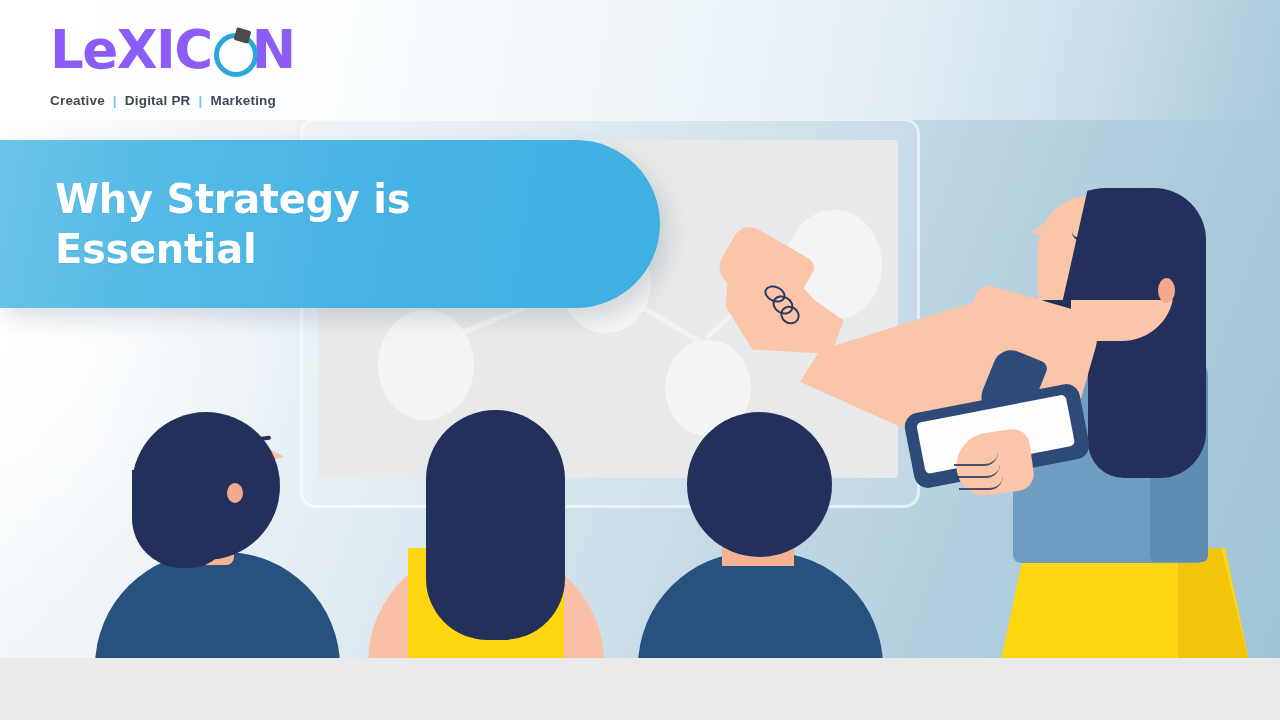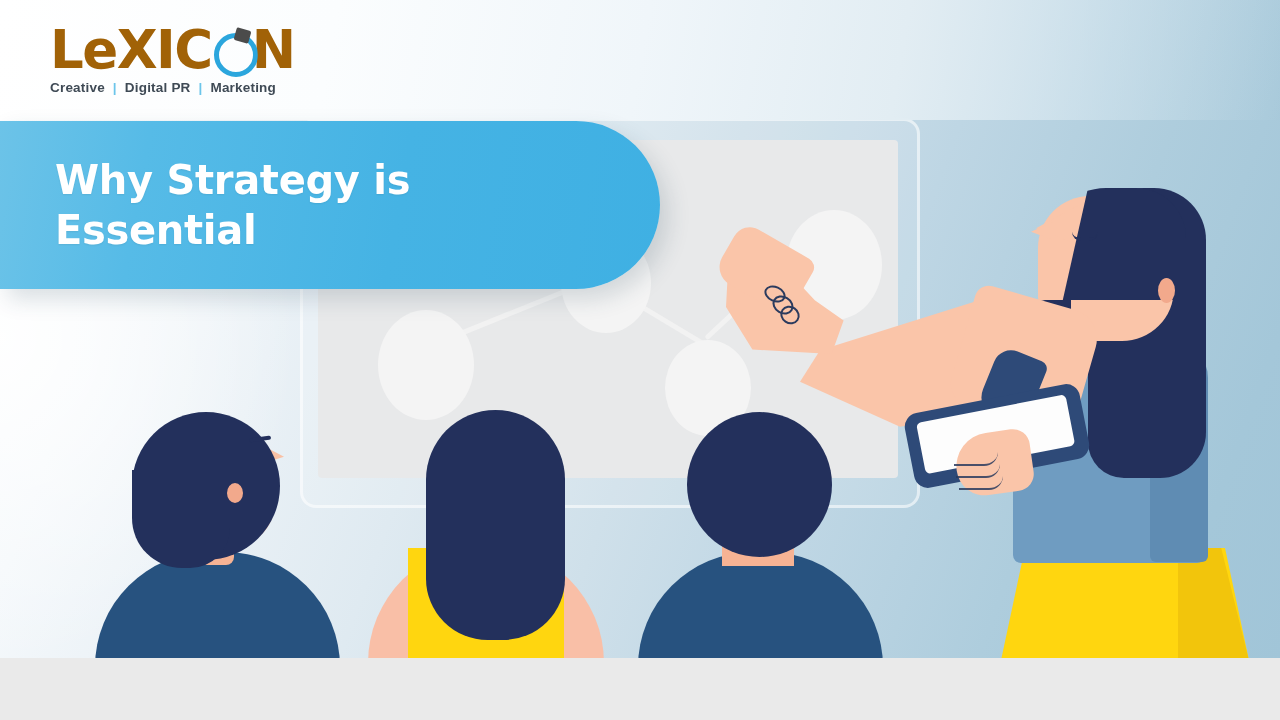--- a/index.html
+++ b/index.html
@@ -35,38 +35,38 @@
     background:linear-gradient(100deg,#ffffff 0%,#fbfdfe 26%,#f0f6fa 50%,#e2edf3 70%,
        rgba(214,231,240,.55) 86%, rgba(200,222,235,0) 100%);
   }
   .logo-wrap { position:absolute; left:50px; top:26px; }
   .logo-mark {
     position:relative; height:48px; display:flex; align-items:center;
   }
   .logo-text {
     font-family:"DejaVu Sans", sans-serif;
     font-weight:bold; font-size:53px; letter-spacing:-1.5px;
-    color:#a16207; line-height:48px; white-space:nowrap;
+    color:#8b5cf6; line-height:48px; white-space:nowrap;
   }
   .logo-text .lc { text-transform:none; }
   .logo-o {
     display:inline-block; position:relative; width:40px; height:40px;
     vertical-align:-4px;
   }
   .logo-o::before {
     content:""; position:absolute; left:2px; top:3px; width:34px; height:34px;
     border-radius:50%; border:5px solid #2ba6dd;
     clip-path:polygon(0 0,100% 0,100% 36%,62% 36%,62% 0,100% 0,100% 100%,0 100%);
   }
   .logo-o::after {
     content:""; position:absolute; left:23px; top:-1px; width:15px; height:13px;
     background:#4b4b4b; transform:rotate(16deg); border-radius:2px;
   }
   .logo-tag {
-    margin-top:6px; font-size:13.5px; font-weight:bold; color:#3f4a55;
+    margin-top:19px; font-size:13.5px; font-weight:bold; color:#3f4a55;
     letter-spacing:.2px; white-space:nowrap;
   }
   .logo-tag .sep { color:#6cc5ea; font-weight:bold; padding:0 4px; }
 
   
   .board-frame {
     position:absolute; left:300px; top:118px; width:620px; height:390px;
     border:3px solid rgba(255,255,255,.55); border-radius:16px;
     background:rgba(255,255,255,.12);
   }
@@ -78,21 +78,21 @@
     position:absolute; border-radius:50%;
     background:#f4f4f4;
   }
   .board-line {
     position:absolute; height:5px; background:#f2f2f2; transform-origin:0 50%;
     border-radius:3px;
   }
 
   
   .title-pill {
-    position:absolute; left:0; top:121px; width:660px; height:168px;
+    position:absolute; left:0; top:140px; width:660px; height:168px;
     background:linear-gradient(100deg,#6cc3e8 0%,#56bbe7 22%,#45b3e4 60%,#3fb0e3 100%);
     border-radius:0 84px 84px 0;
     box-shadow:8px 10px 22px rgba(40,70,90,.17);
     display:flex; align-items:center;
   }
   .title-pill-inner { padding:0 60px 0 55px; }
   .title-text {
     font-family:"DejaVu Sans", sans-serif;
     color:#ffffff; font-weight:bold; font-size:40px; line-height:1.25;
     letter-spacing:-.3px; text-shadow:0 1px 2px rgba(0,0,0,.07);

